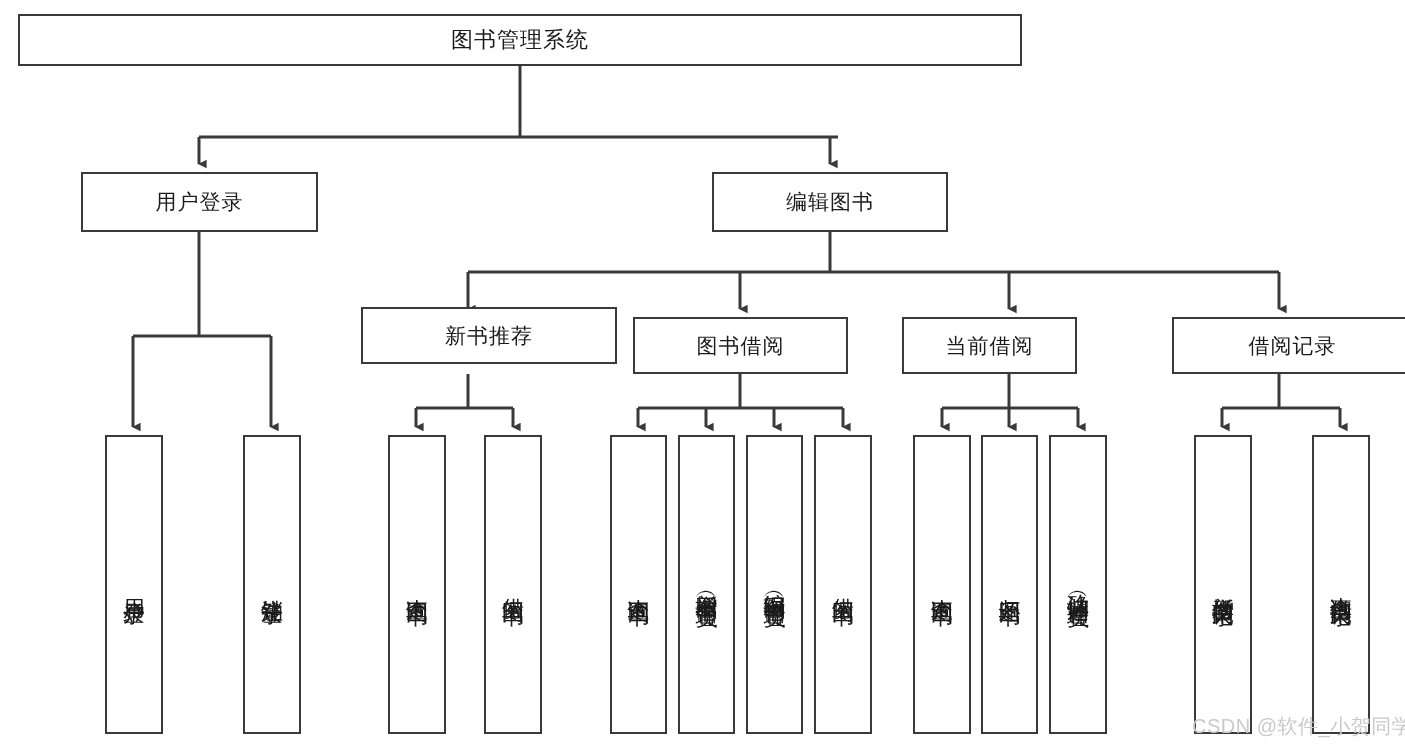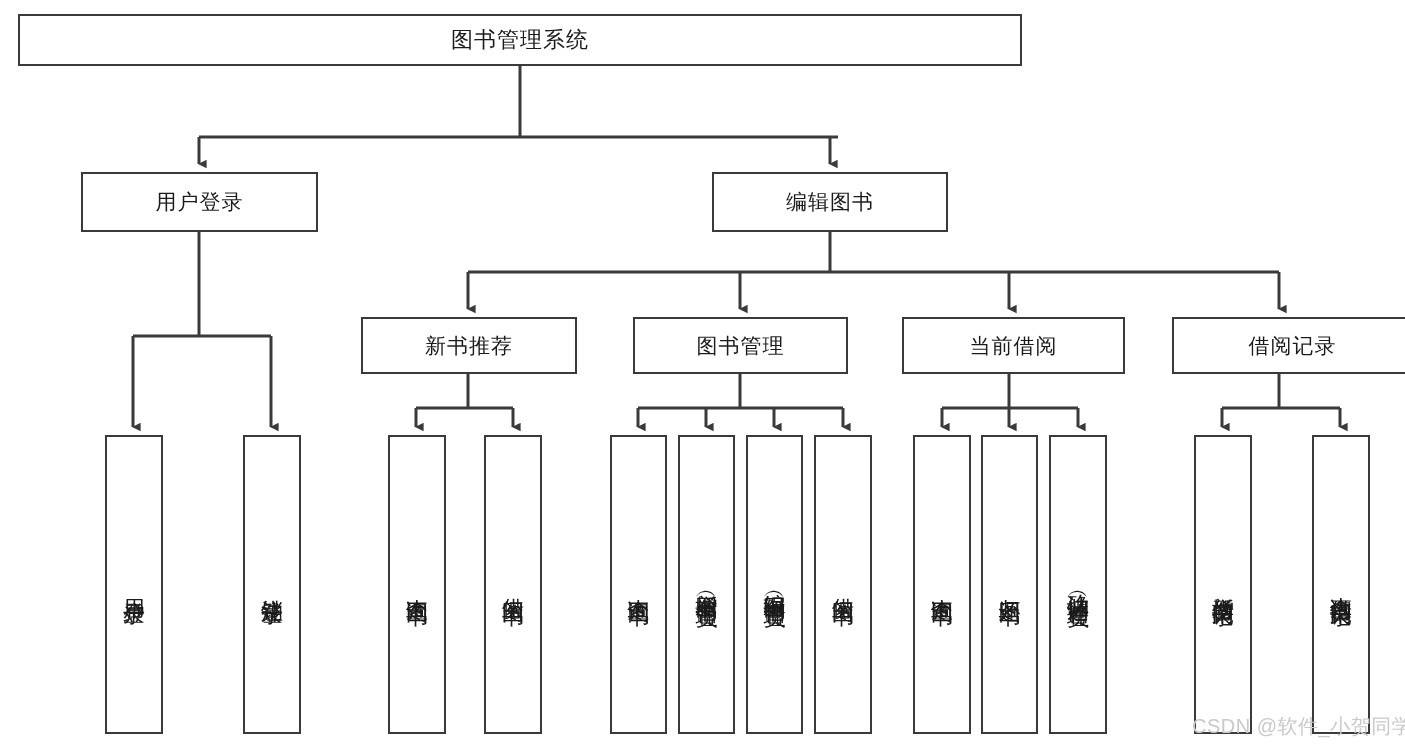--- a/index.html
+++ b/index.html
@@ -126,27 +126,27 @@
     <span>图书管理系统</span>
   </div>
 
   <div class="node horiz" style="left:81px; top:172px; width:237px; height:60px;">
     <span>用户登录</span>
   </div>
   <div class="node horiz" style="left:712px; top:172px; width:236px; height:60px;">
     <span>编辑图书</span>
   </div>
 
-  <div class="node horiz" style="left:361px; top:317px; width:216px; height:57px;">
+  <div class="node horiz" style="left:361px; top:307px; width:256px; height:57px;">
     <span>新书推荐</span>
   </div>
   <div class="node horiz" style="left:633px; top:317px; width:215px; height:57px;">
-    <span>图书管理</span>
+    <span>图书借阅</span>
   </div>
-  <div class="node horiz" style="left:902px; top:317px; width:223px; height:57px;">
+  <div class="node horiz" style="left:902px; top:317px; width:175px; height:57px;">
     <span>当前借阅</span>
   </div>
   <div class="node horiz" style="left:1172px; top:317px; width:241px; height:57px;">
     <span>借阅记录</span>
   </div>
 
   <div class="node vert" style="left:105px; top:435px; width:58px; height:299px;">
     <span class="vlabel">用户登录</span>
   </div>
   <div class="node vert" style="left:243px; top:435px; width:58px; height:299px;">

